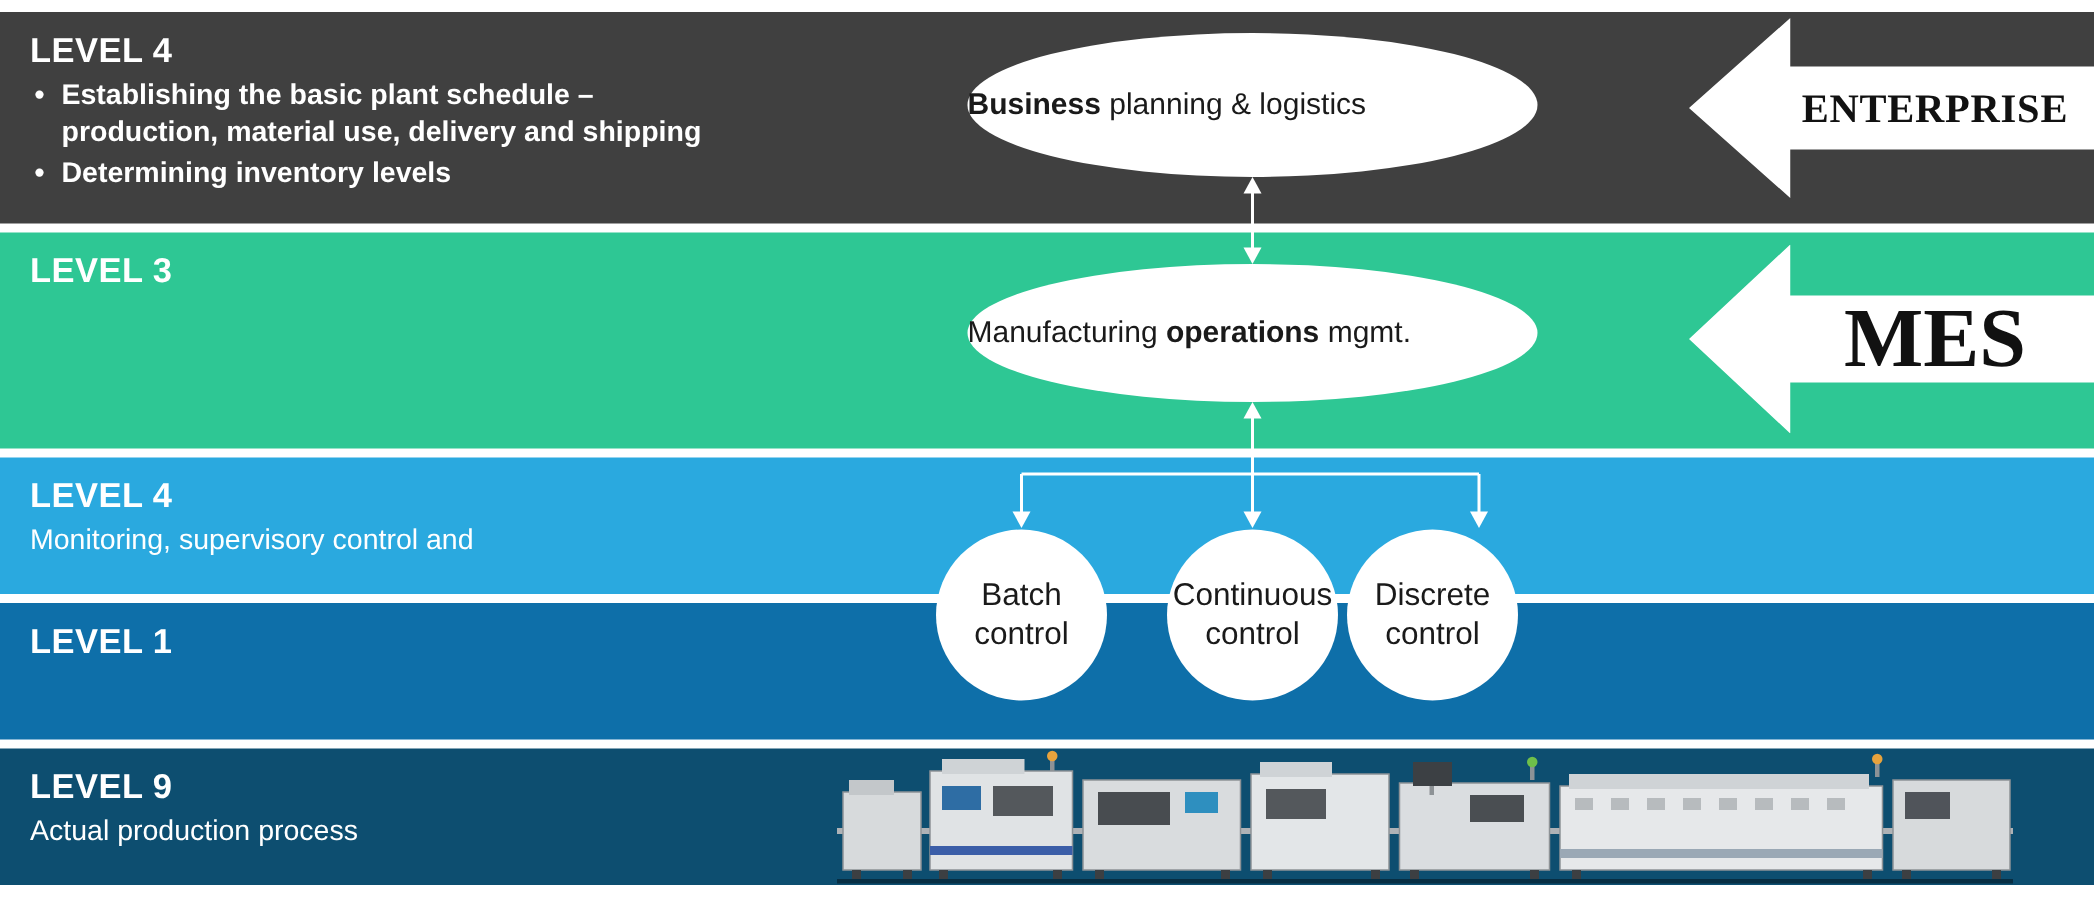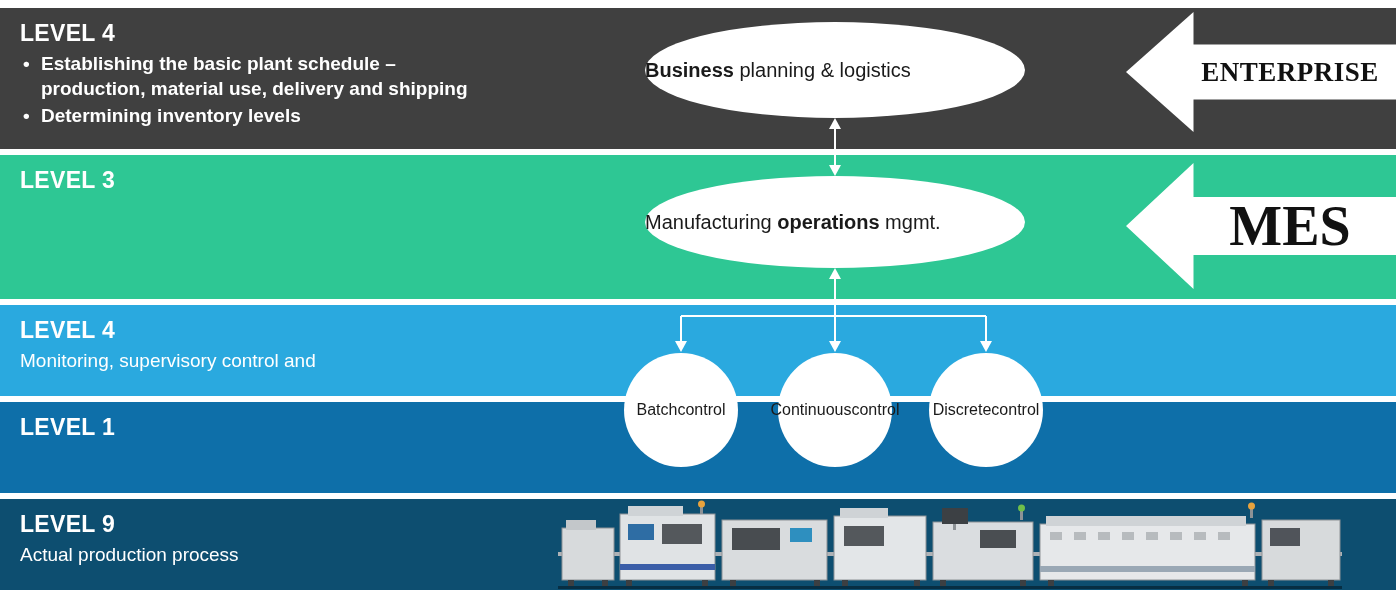--- a/index.html
+++ b/index.html
@@ -25,25 +25,25 @@
   
   .ellipse { position:absolute; background:#ffffff; border-radius:50%;
              display:flex; align-items:center; justify-content:flex-start;
              color:#1a1a1a; font-size:20px; z-index:3; text-align:center; }
   .ellipse b { font-weight:bold; }
   .ellipse-business { left:645px; top:22px;  width:380px; height:96px; }
   .ellipse-mom      { left:645px; top:176px; width:380px; height:92px; }
 
   
   .circle { position:absolute; width:114px; height:114px; background:#ffffff; border-radius:50%;
-            display:flex; flex-direction:row; align-items:center; justify-content:center;
-            color:#1a1a1a; font-size:16px; line-height:1.25; z-index:3; text-align:center; }
+            display:flex; flex-direction:column; align-items:center; justify-content:center;
+            color:#1a1a1a; font-size:21px; line-height:1.25; z-index:3; text-align:center; }
   .circle-batch      { left:624px; top:353px; }
   .circle-continuous { left:778px; top:353px; }
-  .circle-discrete   { left:929px; top:353px; }
+  .circle-discrete   { left:898px; top:353px; }
 
   
   .block-arrow { position:absolute; background:#ffffff; z-index:4;
                  clip-path:polygon(0 50%, 25% 0, 25% 27%, 100% 27%, 100% 73%, 25% 73%, 25% 100%);
                  display:flex; align-items:center; justify-content:center;
                  padding-left:58px; color:#111111; font-weight:bold;font-family:Liberation Serif, serif; }
   .arrow-enterprise { left:1126px; top:12px;  width:270px; height:120px; font-size:27px; letter-spacing:0.5px; }
   .arrow-mes        { left:1126px; top:163px; width:270px; height:126px; font-size:56px; }
   .arrow-scada      { left:1126px; top:346px; width:270px; height:124px; font-size:48px; }
 

